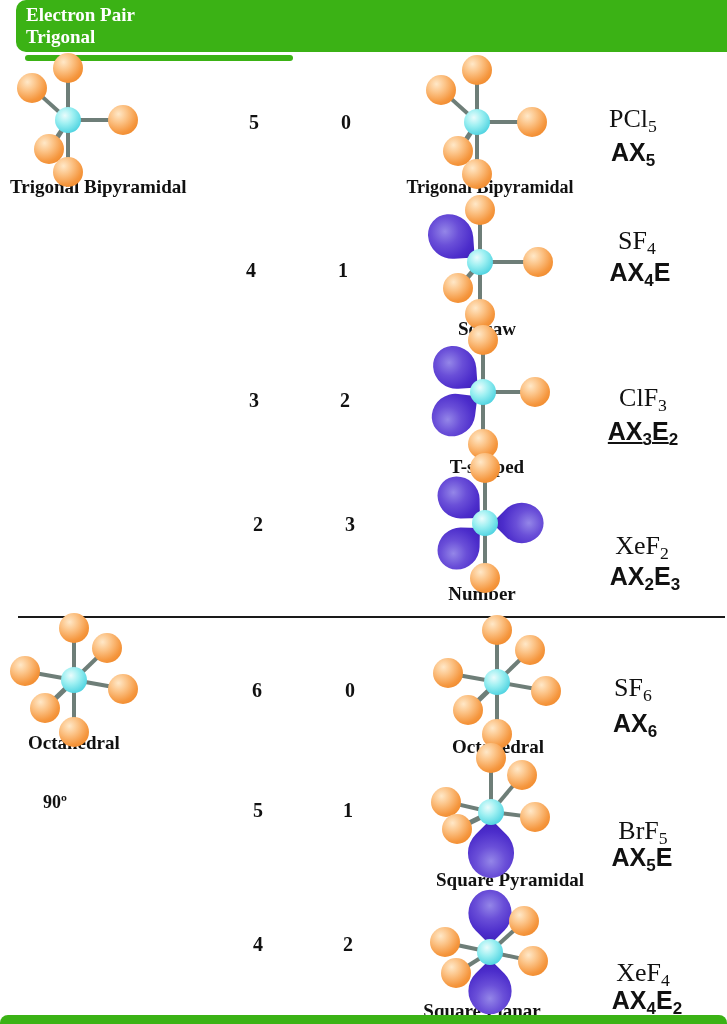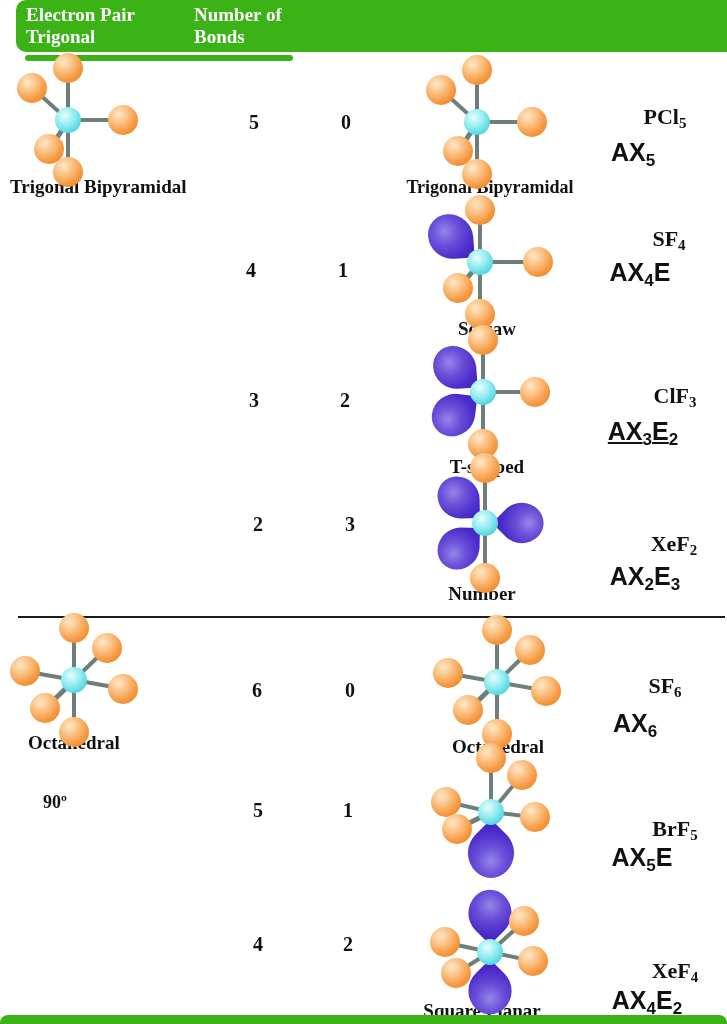--- a/index.html
+++ b/index.html
@@ -14,22 +14,22 @@
   .hstrip { position:absolute; left:25px; top:55px; width:268px; height:6px; border-radius:3px;
             background:#3bb215; }
   .footbar { position:absolute; left:0; bottom:0; width:727px; height:9px;
              border-radius:8px 8px 0 0; background:#3bb215; z-index:6; }
 
   
   .geo-label { position:absolute; font-weight:bold; font-size:19px; color:#111; white-space:nowrap; }
   .geo-label.centered { transform:translateX(-50%); }
   .num { position:absolute; font-weight:bold; font-size:20px; color:#111; width:30px; text-align:center; }
   .notes { position:absolute; font-weight:bold; font-size:18px; line-height:26px; color:#111; white-space:pre-line; }
-  .compound { position:absolute; font-weight:bold; font-size:22px; color:#111; white-space:nowrap;
-              transform:translateX(-50%);margin-left:32px; }
+  .compound { position:absolute; font-weight:normal; font-size:26px; color:#111; white-space:nowrap;
+              transform:translateX(-50%); }
   .axf { position:absolute; font-family:"Liberation Sans", sans-serif; font-weight:bold; font-size:25px;
          color:#111; white-space:nowrap; transform:translateX(-50%); }
   .fsub { font-size:0.68em; vertical-align:-0.28em; }
 
   .divider { position:absolute; left:18px; top:616px; width:707px; height:2px; background:#1a1a1a; }
 
   
   .molecule { position:absolute; width:0; height:0; }
   .m-bond { position:absolute; background:#6e7e78; transform-origin:50% 100%; z-index:2; }
   .m-ball { position:absolute; border-radius:50%; z-index:3;
@@ -44,24 +44,20 @@
 </head>
 <body>
 
 <div class="page">
 
   <div class="hdr">
     <div class="hcol" style="left:10px; top:4px;">
       <div>Electron Pair</div>
       <div>Trigonal</div>
     </div>
-    <div class="hcol" style="left:178px; top:4px;">
-      <div>Number of</div>
-      <div>Bonds</div>
-    </div>
   </div>
   <div class="hstrip"></div>
 
   <div class="molecule" style="left:68px; top:120px;">
       <div class="m-bond" style="left: -2px; top: -52px; width: 4px; height: 52px; transform: rotate(0deg);"></div>
       <div class="m-ball" style="left: -15px; top: -67px; width: 30px; height: 30px;"></div>
       <div class="m-bond" style="left: -2px; top: -48px; width: 4px; height: 48px; transform: rotate(-48deg);"></div>
       <div class="m-ball" style="left: -50.671px; top: -47.1183px; width: 30px; height: 30px;"></div>
       <div class="m-bond" style="left: -2px; top: -55px; width: 4px; height: 55px; transform: rotate(90deg);"></div>
       <div class="m-ball" style="left: 40px; top: -15px; width: 30px; height: 30px;"></div>
@@ -193,20 +189,21 @@
       <div class="m-bond" style="left: -2px; top: -48px; width: 4px; height: 48px; transform: rotate(40deg);"></div>
       <div class="m-ball" style="left: 15.8538px; top: -51.7701px; width: 30px; height: 30px;"></div>
       <div class="m-bond" style="left: -2px; top: -44px; width: 4px; height: 44px; transform: rotate(97deg);"></div>
       <div class="m-ball" style="left: 28.672px; top: -9.63775px; width: 30px; height: 30px;"></div>
       <div class="m-bond" style="left: -2px; top: -46px; width: 4px; height: 46px; transform: rotate(283deg);"></div>
       <div class="m-ball" style="left: -59.821px; top: -25.3477px; width: 30px; height: 30px;"></div>
       <div class="m-bond" style="left: -2.5px; top: -38px; width: 5px; height: 38px; transform: rotate(244deg);"></div>
       <div class="m-ball front" style="left: -49.1542px; top: 1.6581px; width: 30px; height: 30px;"></div>
       <div class="m-center" style="left: -13px; top: -13px; width: 26px; height: 26px;"></div>
     </div>
+  <div class="geo-label centered" style="left:510px; top:869px;">Square Pyramidal</div>
   <div class="compound" style="left:643px; top:816px;"><span>BrF</span><span class="fsub">5</span></div>
   <div class="axf" style="left:642px; top:843px;"><span>AX</span><span class="fsub">5</span><span>E</span></div>
 
   <div class="num" style="left:243px; top:933px;">4</div>
   <div class="num" style="left:333px; top:933px;">2</div>
   <div class="molecule" style="left:490px; top:952px;">
       <div class="m-lobe" style="width: 45px; height: 45px; transform: rotate(-135deg) translate(5px, 5px);"></div>
       <div class="m-lobe" style="width: 45px; height: 45px; transform: rotate(45deg) translate(5px, 5px);"></div>
       <div class="m-bond" style="left: -2px; top: -46px; width: 4px; height: 46px; transform: rotate(48deg);"></div>
       <div class="m-ball" style="left: 19.1847px; top: -45.78px; width: 30px; height: 30px;"></div>

